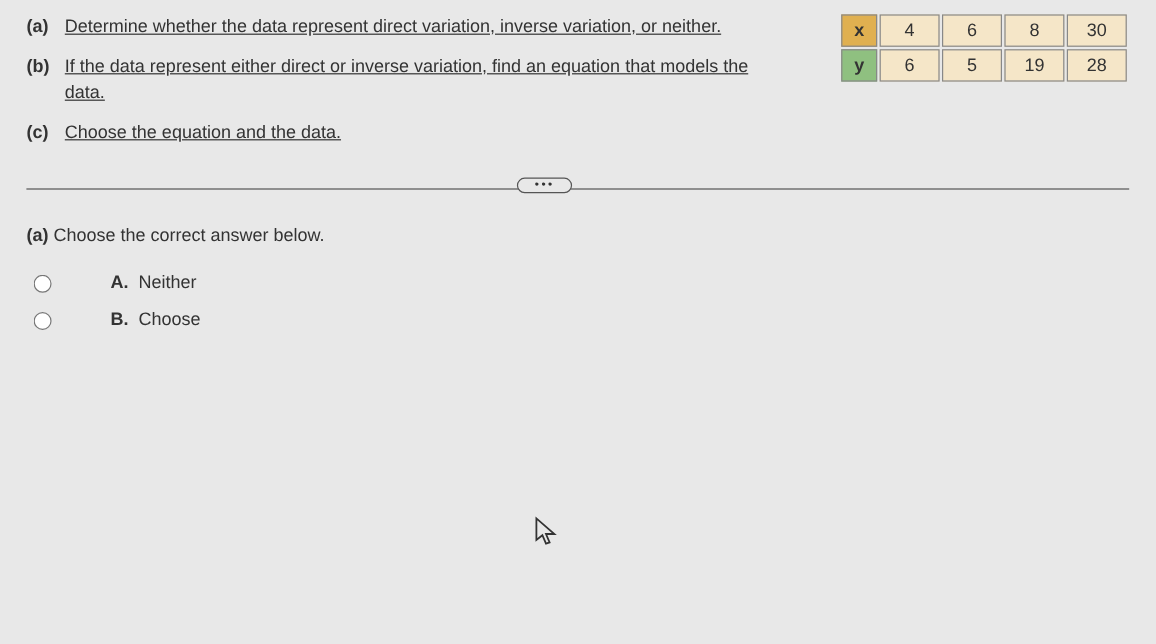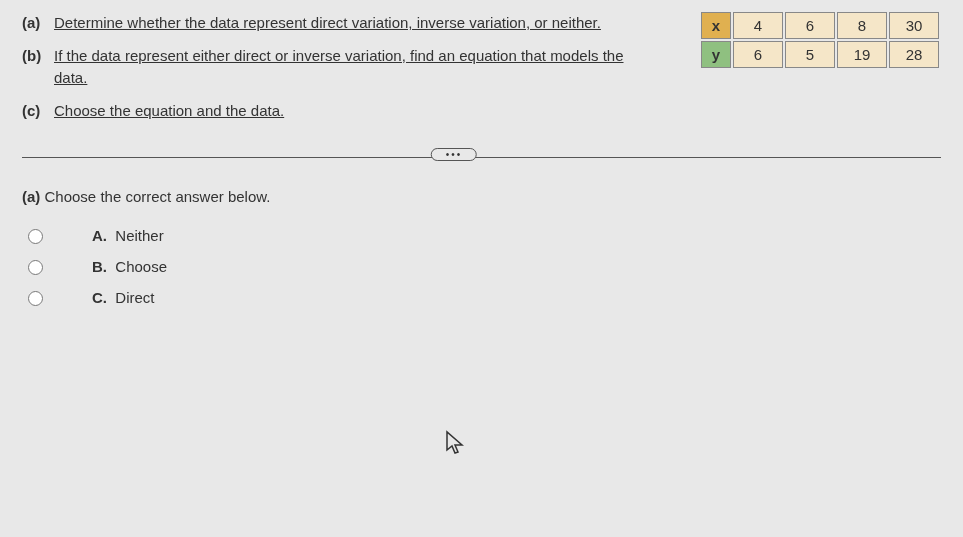--- a/index.html
+++ b/index.html
@@ -169,21 +169,17 @@
   <label class="option">
     <input type="radio" name="ans" style="">
     <span class="option-label"><span style="font-weight:bold">A.</span>&nbsp;&nbsp;<span>Neither</span></span>
   </label>
 
   <label class="option">
     <input type="radio" name="ans" style="">
     <span class="option-label"><span style="font-weight:bold">B.</span>&nbsp;&nbsp;<span>Choose</span></span>
   </label>
 
-  <label class="option">
-    <input type="radio" name="ans" style="">
-    <span class="option-label"><span style="font-weight:bold">C.</span>&nbsp;&nbsp;<span>Direct</span></span>
-  </label>
 </div>
 
 <svg class="cursor-icon" width="20" height="26" viewBox="0 0 20 26">
   <path d="M2 2 L2 20 L7 16 L10 23 L13 22 L10 15 L17 15 Z" fill="none" stroke="#333" stroke-width="1.5"></path>
 </svg>
 
 </body></html>

